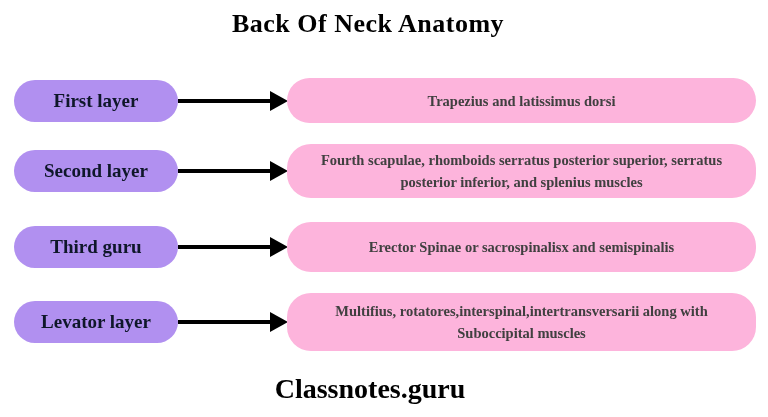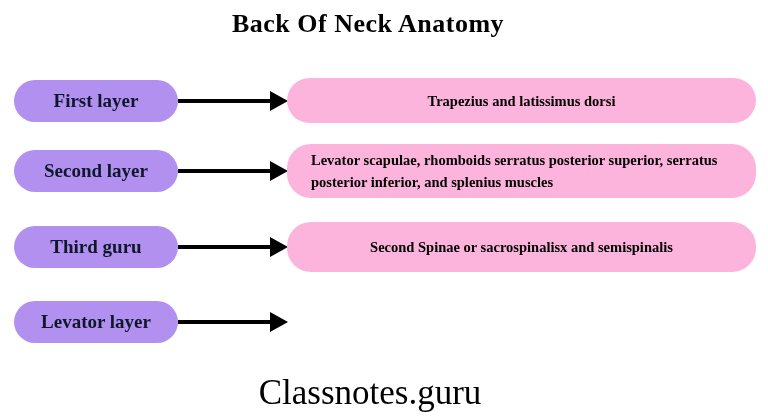--- a/index.html
+++ b/index.html
@@ -79,35 +79,36 @@
   .descbox {
     position: absolute;
     left: 287px;
     width: 469px;
     height: 100%;
     background: var(--box-color, #fdb4dc);
     border-radius: 24px;
     display: flex;
     align-items: center;
     justify-content: center;
+    text-align: center;
     padding: 0 24px;
     box-sizing: border-box;
     font-size: 14.5px;
     font-weight: bold;
-    color: #000000;
+    color: #404040;
     line-height: 22px;
   }
   .footer {
     position: absolute;
     top: 373px;
     left: 0;
     width: 740px;
     text-align: center;
-    font-size: 35px;
-    font-weight: normal;
+    font-size: 28px;
+    font-weight: bold;
     color: #000000;
   }
 </style>
 </head>
 <body>
 
 <div class="canvas">
 
   <div class="title">Back Of Neck Anatomy</div>
 
@@ -119,35 +120,36 @@
     </div>
     <div class="descbox">Trapezius and latissimus dorsi</div>
   </div>
 
   <div class="row r2">
     <div class="pill">Second layer</div>
     <div class="arrow">
       <div class="shaft"></div>
       <div class="head"></div>
     </div>
-    <div class="descbox">Levator scapulae, rhomboids serratus posterior superior, serratus posterior inferior, and splenius muscles</div>
+    <div class="descbox">Fourth scapulae, rhomboids serratus posterior superior, serratus posterior inferior, and splenius muscles</div>
   </div>
 
   <div class="row r3">
     <div class="pill">Third guru</div>
     <div class="arrow">
       <div class="shaft"></div>
       <div class="head"></div>
     </div>
-    <div class="descbox">Second Spinae or sacrospinalisx and semispinalis</div>
+    <div class="descbox">Erector Spinae or sacrospinalisx and semispinalis</div>
   </div>
 
   <div class="row r4">
     <div class="pill">Levator layer</div>
     <div class="arrow">
       <div class="shaft"></div>
       <div class="head"></div>
     </div>
+    <div class="descbox">Multifius, rotatores,interspinal,intertransversarii along with Suboccipital muscles</div>
   </div>
 
   <div class="footer">Classnotes.guru</div>
 
 </div>
 
 </body></html>

